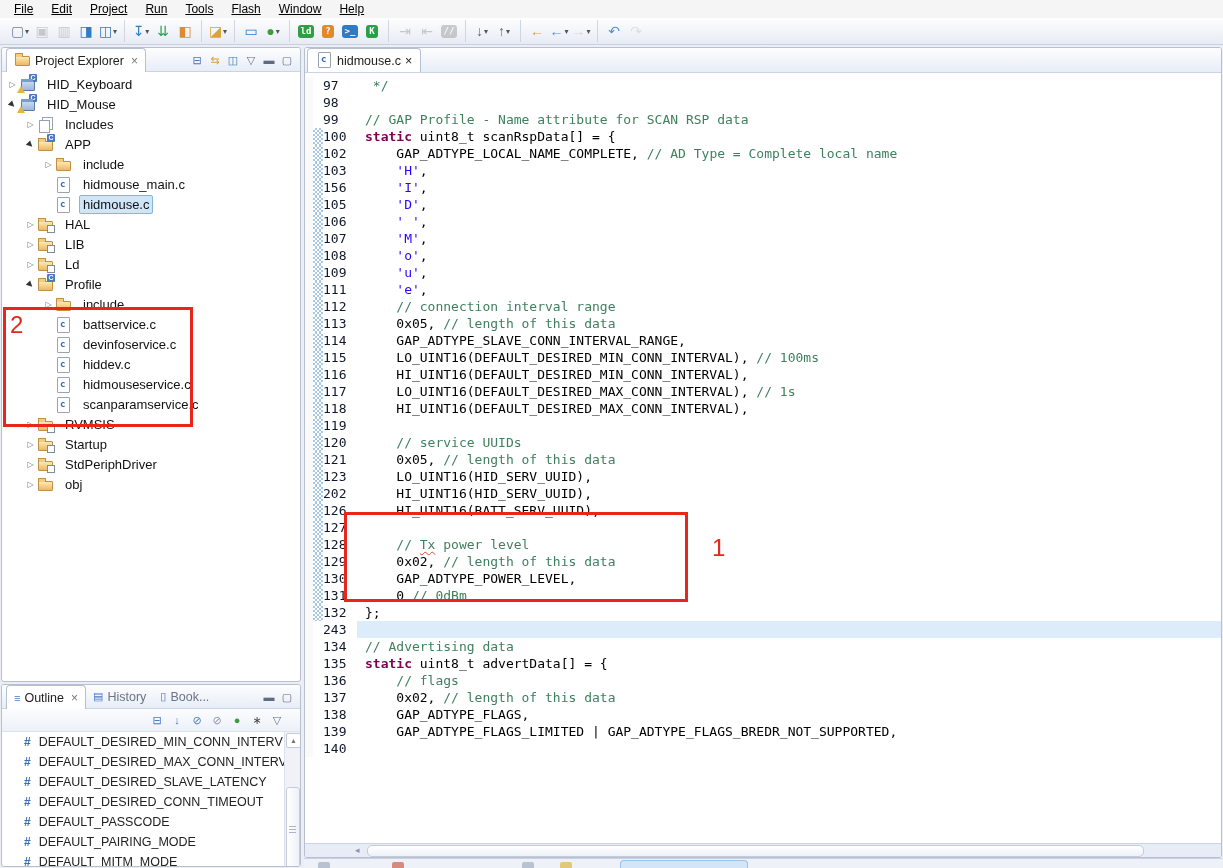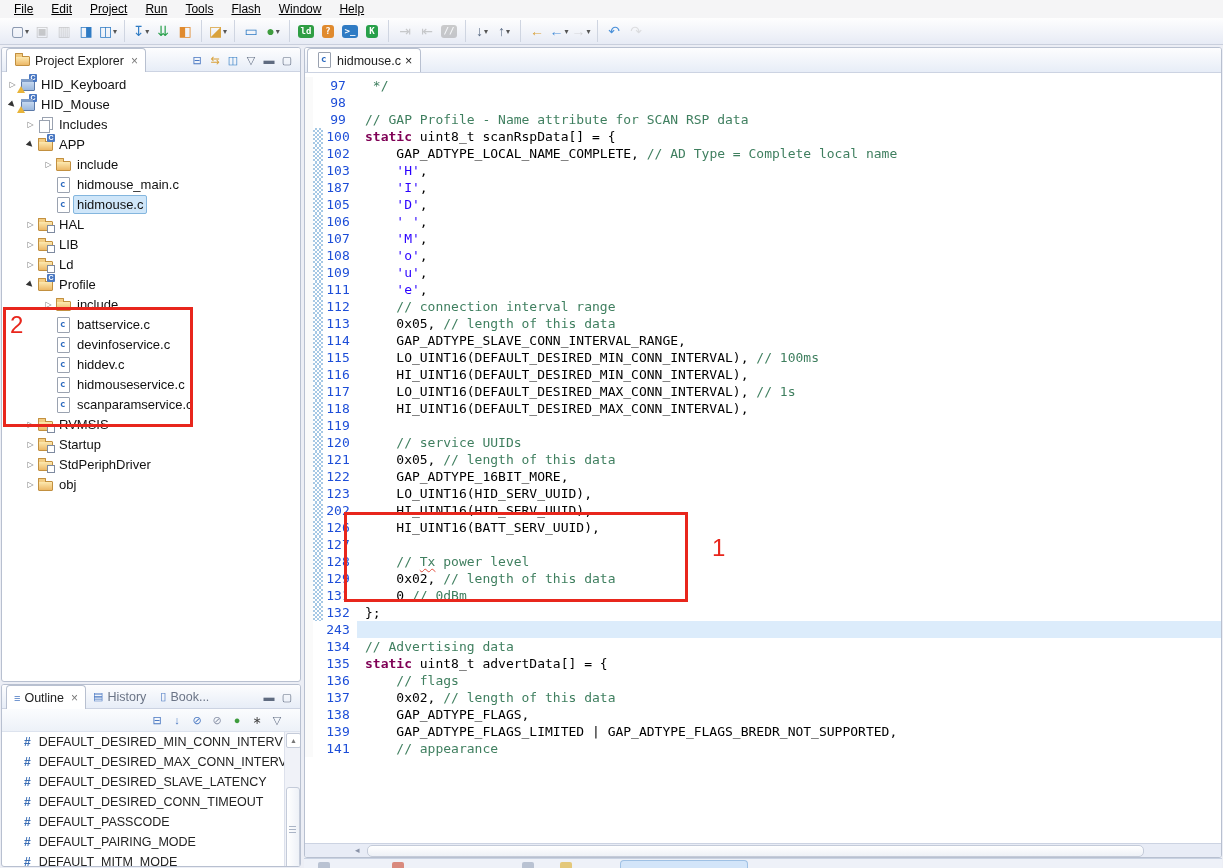--- a/index.html
+++ b/index.html
@@ -35,21 +35,21 @@
                  font-size:12.5px;color:#6b7486}
   .pspace{flex:1}
   .hbtn{display:inline-flex;align-items:center;justify-content:center;width:18px;height:18px;
         font-size:11px;color:#5f6b80;border-radius:2px;cursor:default}
   
   #pe{left:1px;top:47px;width:300px;height:635px}
   .tree{padding-top:2px}
   .trow{display:flex;align-items:center;height:20px;font-size:13px;color:#111;cursor:default;white-space:nowrap}
   .arrow{width:13px;flex:0 0 13px;text-align:center;font-size:8px;color:#777;display:inline-block}
   .arrow.open{color:#333;transform:rotate(45deg)}
-  .tlabel{padding:1px 3px;margin-left:1px;border:1px solid transparent;border-radius:2px}
+  .tlabel{padding:1px 3px;margin-left:7px;border:1px solid transparent;border-radius:2px}
   .tlabel.sel{background:#cfe6f9;border-color:#84b6de}
   
   .ti{position:relative;width:17px;height:16px;flex:0 0 17px;display:inline-block}
   .ti-folder::before,.ti-folder-c::before,.ti-folder-link::before{content:'';position:absolute;left:1px;top:5px;
       width:13px;height:8px;background:linear-gradient(#fde9b0,#ecb867);border:1px solid #c29040;border-radius:1px}
   .ti-folder::after,.ti-folder-c::after,.ti-folder-link::after{content:'';position:absolute;left:1px;top:2px;
       width:6px;height:3px;background:#f3cc82;border:1px solid #c29040;border-bottom:none;border-radius:1px 1px 0 0}
   .ti-cproj::before{content:'';position:absolute;left:2px;top:3px;width:12px;height:10px;
       background:linear-gradient(#cfe0f4,#9cb8dd);border:1px solid #5c7aa8;border-radius:1px}
   .ti-cproj::after{content:'';position:absolute;left:2px;top:3px;width:12px;height:3px;background:#7e9cc8}
@@ -88,21 +88,21 @@
         border-radius:4px 4px 0 0;height:23px;padding:0 8px;font-size:12.5px;color:#222}
   .ebody{position:relative;height:774px;overflow:hidden;background:#fff}
   .code{padding-top:4px}
   .crow{display:flex;height:17px;line-height:17px;font-family:"DejaVu Sans Mono",monospace;font-size:13px}
   .ann{width:8px;flex:0 0 8px;background:#fafafa}
   .qdiff{width:10px;flex:0 0 10px}
   .qdiff.on{background-image:
       linear-gradient(45deg,#a6c8e4 25%,transparent 25%,transparent 75%,#a6c8e4 75%),
       linear-gradient(45deg,#a6c8e4 25%,transparent 25%,transparent 75%,#a6c8e4 75%);
       background-size:4px 4px;background-position:0 0,2px 2px}
-  .lnum{width:30px;flex:0 0 30px;text-align:center;padding-right:4px;color:#1d4ed8}
+  .lnum{width:30px;flex:0 0 30px;text-align:left;padding-right:4px;color:#0f172a}
   .ltext{flex:1;white-space:pre;padding-left:8px;color:#000}
   .ltext.cur{background:#dcecfb}
   .sg-p{color:#000}
   .sg-c{color:#3f7f5f}
   .sg-k{color:#7f0055;font-weight:bold}
   .sg-s{color:#2a00ff}
   .sg-cw{color:#3f7f5f;text-decoration:underline wavy #e04b3c 1px;text-underline-offset:2px}
   
   .hscroll{position:absolute;left:0;bottom:0;width:100%;height:13px;background:#e8ecf6;border-top:1px solid #ccd3e2}
   .hs-arrow{position:absolute;left:50px;top:1px;font-size:9px;color:#8a93a8;line-height:11px}
@@ -511,21 +511,21 @@
         </div>
         <div class="crow">
           <span class="ann"></span>
           <span class="qdiff on"></span>
           <span class="lnum">103</span>
           <span class="ltext"><span class="sg-p">    </span><span class="sg-s">'H'</span><span class="sg-p">,</span></span>
         </div>
         <div class="crow">
           <span class="ann"></span>
           <span class="qdiff on"></span>
-          <span class="lnum">187</span>
+          <span class="lnum">156</span>
           <span class="ltext"><span class="sg-p">    </span><span class="sg-s">'I'</span><span class="sg-p">,</span></span>
         </div>
         <div class="crow">
           <span class="ann"></span>
           <span class="qdiff on"></span>
           <span class="lnum">105</span>
           <span class="ltext"><span class="sg-p">    </span><span class="sg-s">'D'</span><span class="sg-p">,</span></span>
         </div>
         <div class="crow">
           <span class="ann"></span>
@@ -613,26 +613,20 @@
         </div>
         <div class="crow">
           <span class="ann"></span>
           <span class="qdiff on"></span>
           <span class="lnum">121</span>
           <span class="ltext"><span class="sg-p">    0x05, </span><span class="sg-c">// length of this data</span></span>
         </div>
         <div class="crow">
           <span class="ann"></span>
           <span class="qdiff on"></span>
-          <span class="lnum">122</span>
-          <span class="ltext"><span class="sg-p">    GAP_ADTYPE_16BIT_MORE,</span></span>
-        </div>
-        <div class="crow">
-          <span class="ann"></span>
-          <span class="qdiff on"></span>
           <span class="lnum">123</span>
           <span class="ltext"><span class="sg-p">    LO_UINT16(HID_SERV_UUID),</span></span>
         </div>
         <div class="crow">
           <span class="ann"></span>
           <span class="qdiff on"></span>
           <span class="lnum">202</span>
           <span class="ltext"><span class="sg-p">    HI_UINT16(HID_SERV_UUID),</span></span>
         </div>
         <div class="crow">
@@ -655,20 +649,26 @@
         </div>
         <div class="crow">
           <span class="ann"></span>
           <span class="qdiff on"></span>
           <span class="lnum">129</span>
           <span class="ltext"><span class="sg-p">    0x02, </span><span class="sg-c">// length of this data</span></span>
         </div>
         <div class="crow">
           <span class="ann"></span>
           <span class="qdiff on"></span>
+          <span class="lnum">130</span>
+          <span class="ltext"><span class="sg-p">    GAP_ADTYPE_POWER_LEVEL,</span></span>
+        </div>
+        <div class="crow">
+          <span class="ann"></span>
+          <span class="qdiff on"></span>
           <span class="lnum">131</span>
           <span class="ltext"><span class="sg-p">    0 </span><span class="sg-c">// 0dBm</span></span>
         </div>
         <div class="crow">
           <span class="ann"></span>
           <span class="qdiff on"></span>
           <span class="lnum">132</span>
           <span class="ltext"><span class="sg-p">};</span></span>
         </div>
         <div class="crow">
@@ -709,22 +709,22 @@
         </div>
         <div class="crow">
           <span class="ann"></span>
           <span class="qdiff"></span>
           <span class="lnum">139</span>
           <span class="ltext"><span class="sg-p">    GAP_ADTYPE_FLAGS_LIMITED | GAP_ADTYPE_FLAGS_BREDR_NOT_SUPPORTED,</span></span>
         </div>
         <div class="crow">
           <span class="ann"></span>
           <span class="qdiff"></span>
-          <span class="lnum">141</span>
-          <span class="ltext"><span class="sg-p">    </span><span class="sg-c">// appearance</span></span>
+          <span class="lnum">140</span>
+          <span class="ltext"></span>
         </div>
       </div>
   </div>
   <div class="hscroll">
     <span class="hs-arrow">◂</span>
     <span class="hs-thumb"></span>
   </div>
 </div>
 
 <div class="bottom-sliver">

